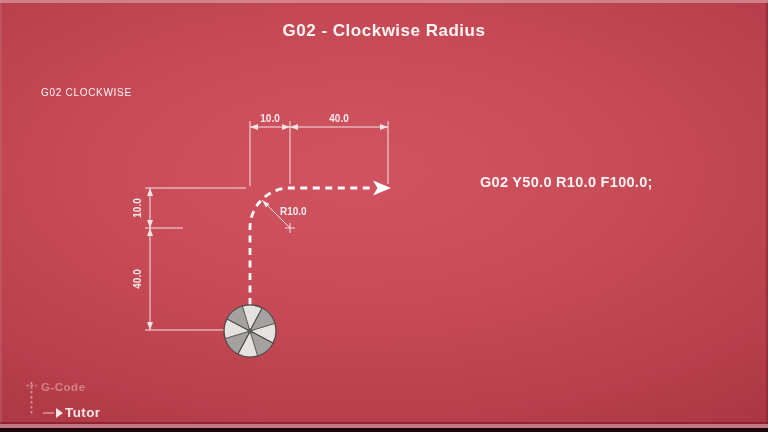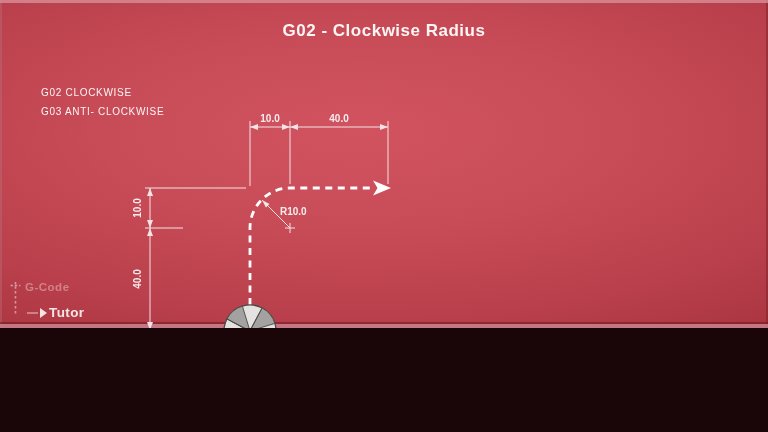--- a/index.html
+++ b/index.html
@@ -1,18 +1,18 @@
 <!DOCTYPE html>
 <html><head>
 <meta charset="utf-8">
 <style>
   html,body { margin:0; padding:0; background:#1a0508; }
   .slide {
     position:relative;
-    width:768px; height:328px;
+    width:768px; height:428px;
     overflow:hidden;
     font-family:"Liberation Sans", sans-serif;
     background: radial-gradient(ellipse 120% 105% at 47% 40%,
       #d15360 0%, #c84c58 28%, #b83f4b 55%, #a5323d 78%, #952833 100%);
     box-shadow:
       inset 0 3px 0 rgba(216,142,152,.8),
       inset 0 -4px 0 rgba(206,134,146,.85),
       inset 0 -6px 0 rgba(112,22,32,.55),
       inset 2px 0 0 rgba(190,120,130,.35),
       inset -2px 0 0 rgba(118,28,38,.45);
@@ -30,21 +30,21 @@
   .gcode {
     position:absolute; left:480px; top:173px;
     color:#fdf4f4; font-size:14.5px; font-weight:bold;
     letter-spacing:.3px; line-height:19px; white-space:nowrap;
   }
   svg.diagram { position:absolute; left:0; top:0; }
   svg text {
     font-family:"Liberation Sans", sans-serif;
     font-weight:bold; fill:#f6ecee;
   }
-  .logo { position:absolute; left:9px; bottom:8px; display:flex; align-items:flex-start; }
+  .logo { position:absolute; left:25px; bottom:8px; display:flex; align-items:flex-start; }
   .logo-text { margin-left:3px; }
   .brand-top {
     color:rgba(233,184,189,.55);
     font-size:11.5px; font-weight:bold; letter-spacing:.5px;
   }
   .brand-row { display:flex; align-items:center; margin-top:12px; margin-left:2px; }
   .brand-dashes { width:11px; border-top:2px dashed rgba(233,184,189,.55); margin-right:2px; }
   .play-tri {
     width:0; height:0;
     border-left:7px solid #f3e6e4;
@@ -55,24 +55,24 @@
 </style>
 </head>
 <body>
 
 <div class="slide">
 
   <div class="title">G02 - Clockwise Radius</div>
 
   <div class="notes">
     <div>G02 CLOCKWISE</div>
-    <div>G03 ANTI- CLOCKWISE</div>
   </div>
 
   <div class="gcode">
+    <div>G02 Y50.0 R10.0 F100.0;</div>
   </div>
 
   <svg class="diagram" width="768" height="432" viewBox="0 0 768 432">
 
     <g stroke="#f3e3e5" stroke-width="1" fill="none">
       <path d="M250,127 H388"></path>
       <path d="M250,121 V186"></path>
       <path d="M290,121 V184"></path>
       <path d="M388,121 V184"></path>
       <path d="M150,188 V330"></path>

